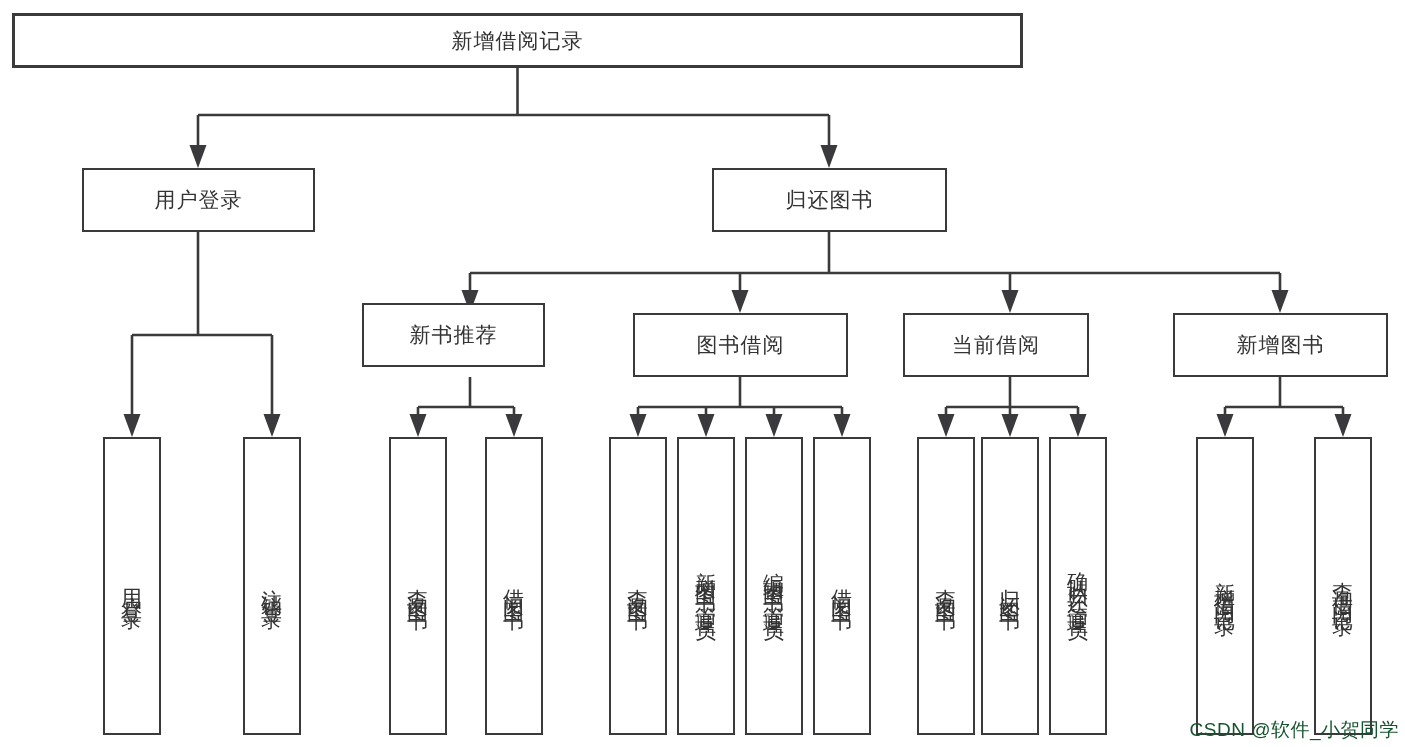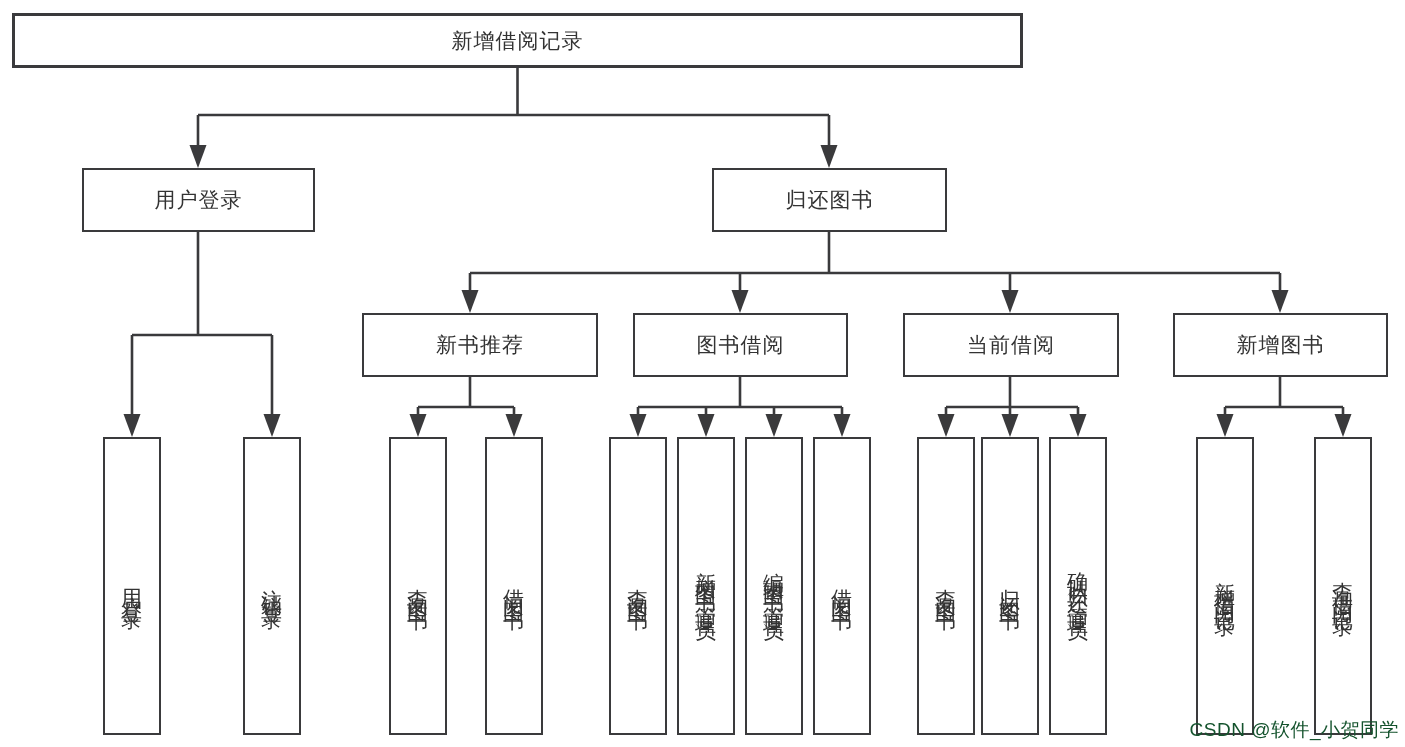--- a/index.html
+++ b/index.html
@@ -89,27 +89,27 @@
     <span>新增借阅记录</span>
   </div>
 
   <div class="box h" style="left:82px;top:168px;width:233px;height:64px">
     <span>用户登录</span>
   </div>
   <div class="box h" style="left:712px;top:168px;width:235px;height:64px">
     <span>归还图书</span>
   </div>
 
-  <div class="box h" style="left:362px;top:313px;width:236px;height:64px">
+  <div class="box h" style="left:362px;top:303px;width:183px;height:64px">
     <span>新书推荐</span>
   </div>
   <div class="box h" style="left:633px;top:313px;width:215px;height:64px">
     <span>图书借阅</span>
   </div>
-  <div class="box h" style="left:903px;top:313px;width:216px;height:64px">
+  <div class="box h" style="left:903px;top:313px;width:186px;height:64px">
     <span>当前借阅</span>
   </div>
   <div class="box h" style="left:1173px;top:313px;width:215px;height:64px">
     <span>新增图书</span>
   </div>
 
   <div class="box v" style="left:103px;top:437px;width:58px;height:298px">
     <span>用户登录</span>
   </div>
   <div class="box v" style="left:243px;top:437px;width:58px;height:298px">

